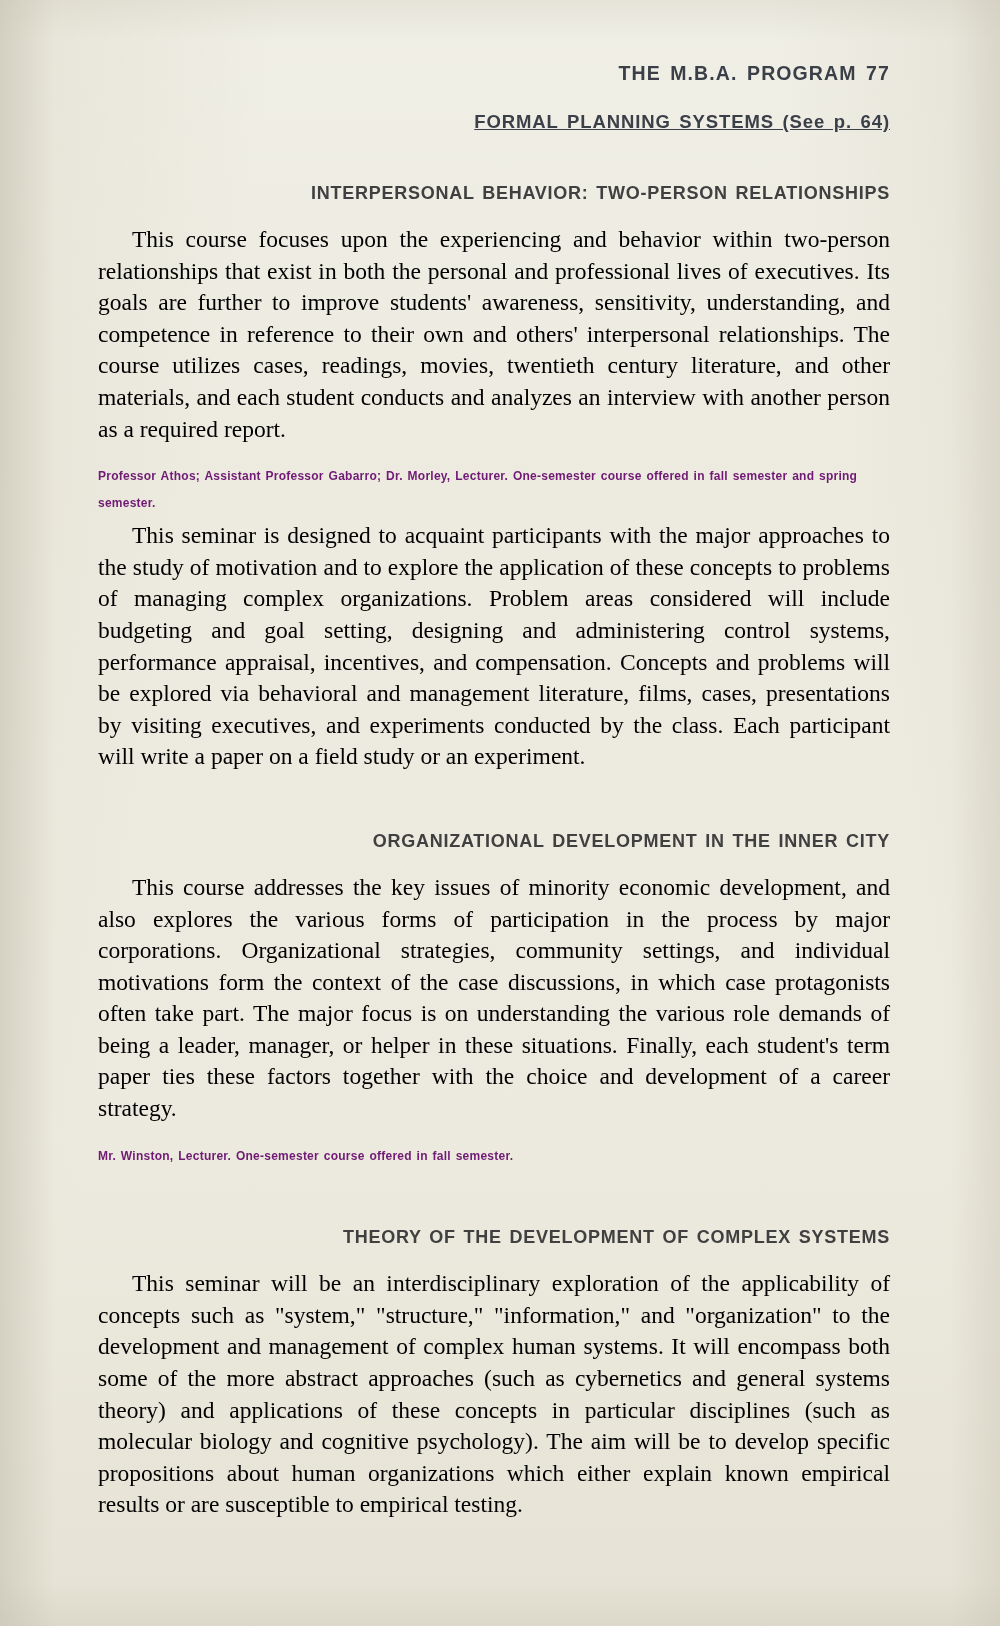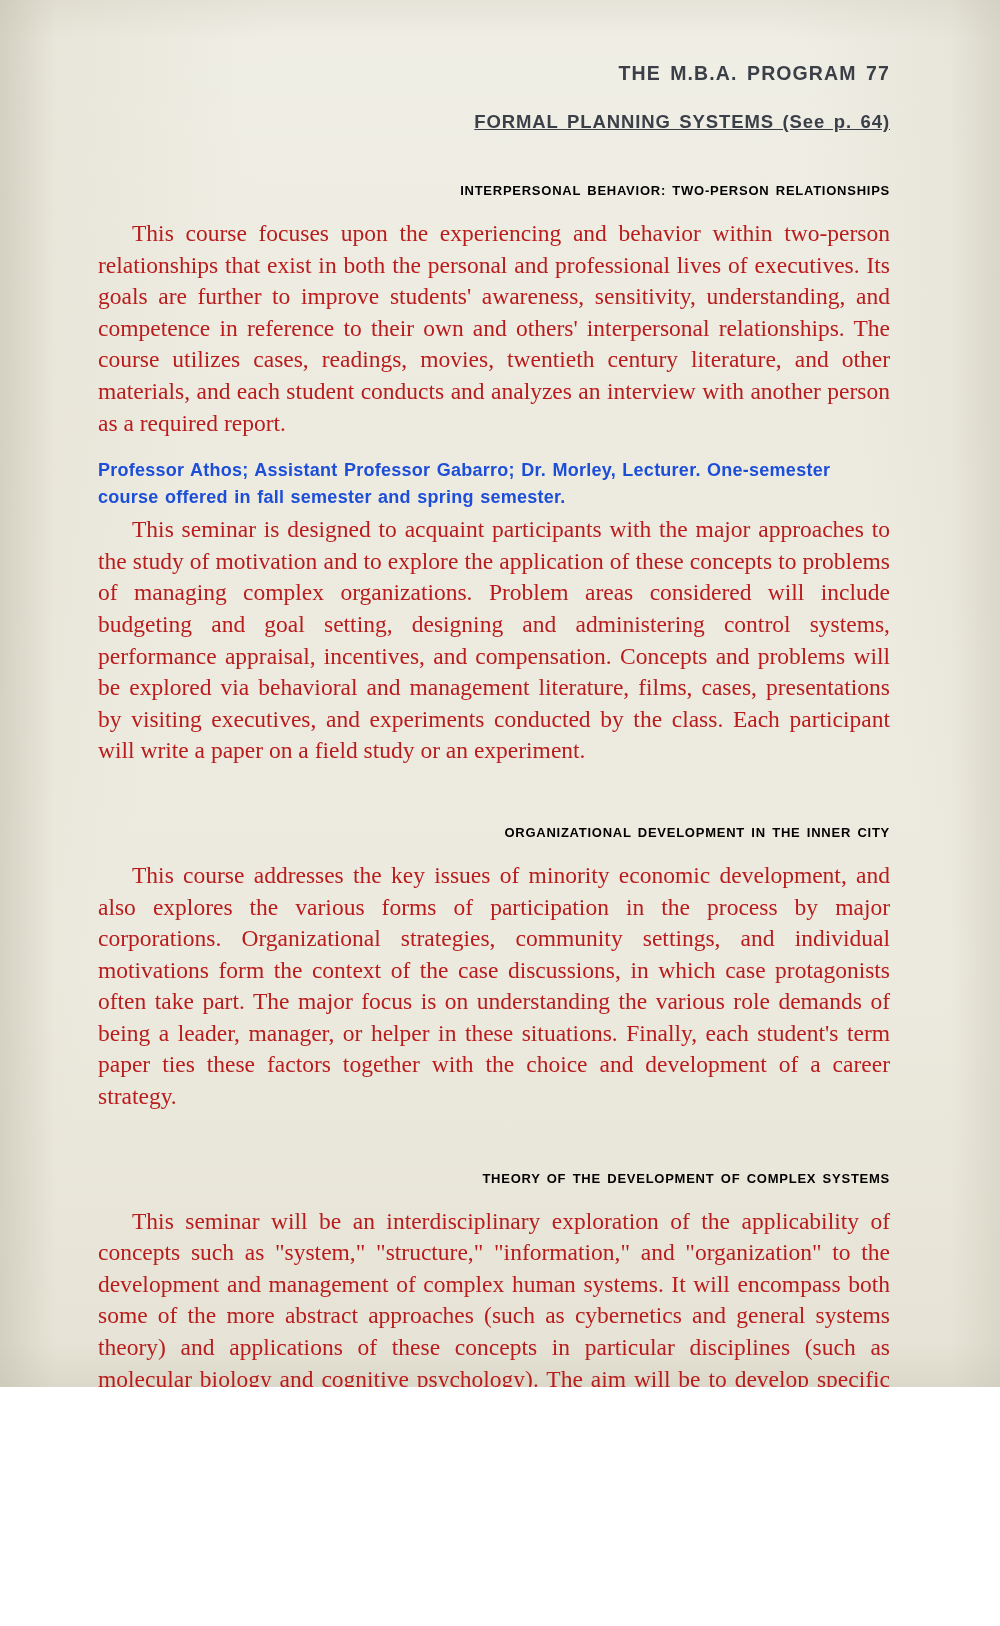--- a/index.html
+++ b/index.html
@@ -4,21 +4,21 @@
 <style>
   html, body {
     margin: 0;
     padding: 0;
     background: #ffffff;
   }
 
   .page {
     position: relative;
     width: 1000px;
-    height: 1387px;
+    height: 1626px;
     background: #eeece1;
     overflow: hidden;
     box-sizing: border-box;
   }
 
   
   .paper-tone {
     position: absolute;
     inset: 0;
     background:
@@ -68,51 +68,51 @@
     margin: 0 0 50px 0;
     word-spacing: 2.5px;
     text-decoration: underline;
   }
 
   
   .section-heading {
     text-align: right;
     font-family: "Liberation Sans", sans-serif;
     font-weight: bold;
-    font-size: 13px;
+    font-size: 18px;
     letter-spacing: 0.75px;
-    color: #000000;
+    color: #404040;
     margin: 0 0 20px 0;
     word-spacing: 2px;
   }
 
   .section-heading.spaced-top {
     margin-top: 58px;
   }
 
   
   .body-par {
     font-family: "Liberation Serif", serif;
     font-size: 23.5px;
     line-height: 31.6px;
-    color: #b91c1c;
+    color: #000000;
     text-align: justify;
     text-indent: 34px;
     margin: 0;
     -webkit-hyphens: none;
     hyphens: none;
   }
 
   
   .credit {
     font-family: "Liberation Sans", sans-serif;
     font-weight: bold;
-    font-size: 18px;
+    font-size: 12px;
     line-height: 26.5px;
-    color: #1d4ed8;
+    color: #701a75;
     text-align: justify;
     letter-spacing: 0.25px;
     word-spacing: 1.2px;
     margin: 18px 0 0 0;
   }
 
   .credit.nojust {
     text-align: left;
   }
 
@@ -147,20 +147,21 @@
       <p class="credit nojust">Professor Athos; Assistant Professor Gabarro; Dr. Morley, Lecturer. One-semester course offered in fall semester and spring semester.</p>
     </div>
 
     <div class="block">
       <p class="body-par">This seminar is designed to acquaint participants with the major approaches to the study of motivation and to explore the application of these concepts to problems of managing complex organizations. Problem areas considered will include budgeting and goal setting, designing and administering control systems, performance appraisal, incentives, and compensation. Concepts and problems will be explored via behavioral and management literature, films, cases, presentations by visiting executives, and experiments conducted by the class. Each participant will write a paper on a field study or an experiment.</p>
     </div>
 
     <div class="block">
       <h2 class="section-heading spaced-top">ORGANIZATIONAL DEVELOPMENT IN THE INNER CITY</h2>
       <p class="body-par">This course addresses the key issues of minority economic development, and also explores the various forms of participation in the process by major corporations. Organizational strategies, community settings, and individual motivations form the context of the case discussions, in which case protagonists often take part. The major focus is on understanding the various role demands of being a leader, manager, or helper in these situations. Finally, each student's term paper ties these factors together with the choice and development of a career strategy.</p>
+      <p class="credit nojust">Mr. Winston, Lecturer. One-semester course offered in fall semester.</p>
     </div>
 
     <div class="block">
       <h2 class="section-heading spaced-top">THEORY OF THE DEVELOPMENT OF COMPLEX SYSTEMS</h2>
       <p class="body-par">This seminar will be an interdisciplinary exploration of the applicability of concepts such as "system," "structure," "information," and "organization" to the development and management of complex human systems. It will encompass both some of the more abstract approaches (such as cybernetics and general systems theory) and applications of these concepts in particular disciplines (such as molecular biology and cognitive psychology). The aim will be to develop specific propositions about human organizations which either explain known empirical results or are susceptible to empirical testing.</p>
 
     </div>
 
   </div>
 </div>

